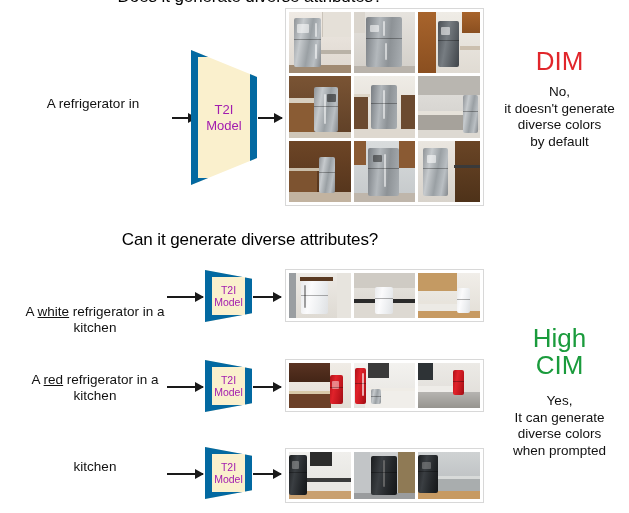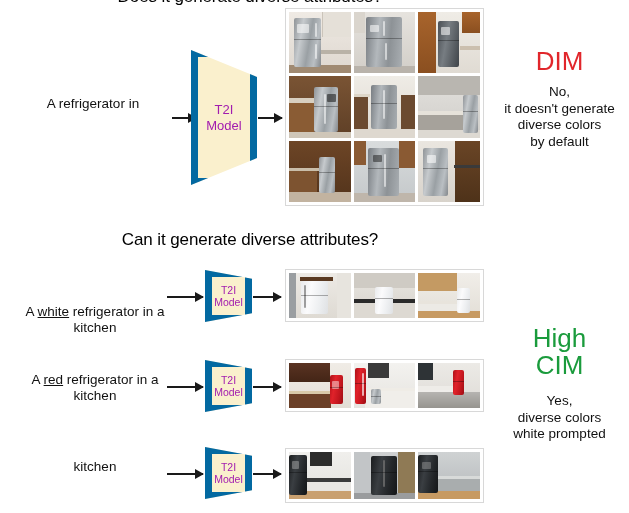--- a/index.html
+++ b/index.html
@@ -448,16 +448,17 @@
   </div>
 </div>
 
 <div class="verdict" style="left:490px; top:325px;">
   <div class="verdict-title" style="color:#1a9b3c">
     <div>High</div>
     <div>CIM</div>
   </div>
   <div class="verdict-body" style="margin-top:14px;">
     <div>Yes,</div>
+    <div>It can generate</div>
     <div>diverse colors</div>
-    <div>white prompted</div>
+    <div>when prompted</div>
   </div>
 </div>
 
 </body></html>

